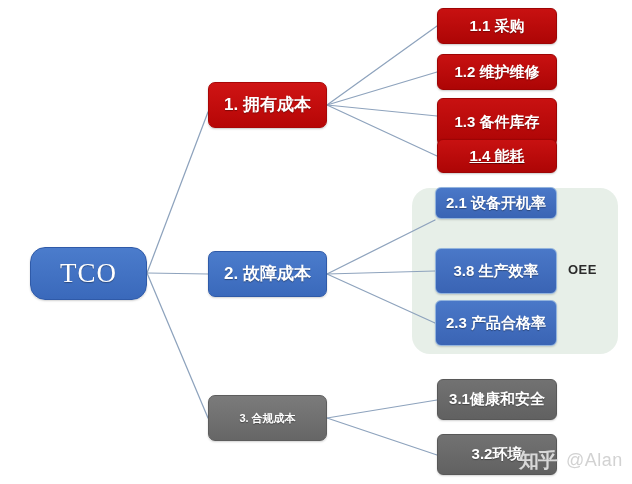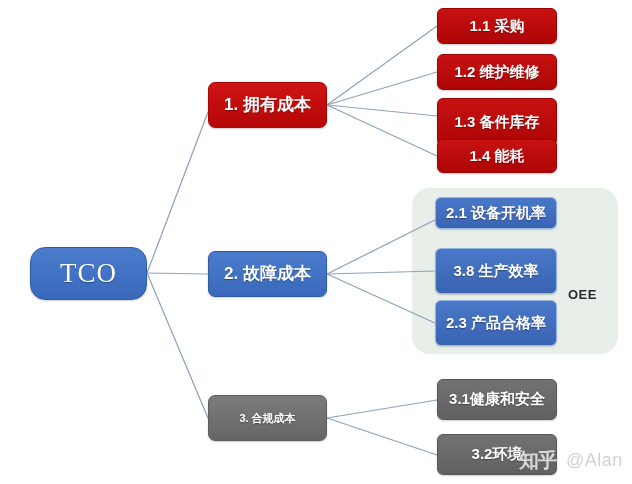--- a/index.html
+++ b/index.html
@@ -22,21 +22,20 @@
     background:#e7efe8;
     border-radius:18px;
   }
   .group-label{
     position:absolute;
     font-weight:bold;
     font-size:13px;
     color:#2b2b2b;
     letter-spacing:.5px;
     white-space:nowrap;
-    margin-top:25px;
   }
 
   
   .node{
     position:absolute;
     display:flex;
     align-items:center;
     justify-content:center;
     border-radius:7px;
     box-sizing:border-box;
@@ -179,25 +178,25 @@
 
   <div class="node n-leaf-red" style="left:437px;top:8px;width:120px;height:36px;">
     <span>1.1 采购</span>
   </div>
   <div class="node n-leaf-red" style="left:437px;top:54px;width:120px;height:36px;">
     <span>1.2 维护维修</span>
   </div>
   <div class="node n-leaf-red" style="left:437px;top:98px;width:120px;height:48px;">
     <span>1.3 备件库存</span>
   </div>
-  <div class="node n-leaf-red" style="left:437px;top:139px;width:120px;height:34px;">
+  <div class="node n-leaf-red" style="left:437px;top:139px;width:120px;height:34px;text-decoration:underline;">
     <span>1.4 能耗</span>
   </div>
 
-  <div class="node n-leaf-blue" style="left:435px;top:197px;width:122px;height:32px;">
+  <div class="node n-leaf-blue" style="left:435px;top:187px;width:122px;height:32px;">
     <span>2.1 设备开机率</span>
   </div>
   <div class="node n-leaf-blue" style="left:435px;top:248px;width:122px;height:46px;">
     <span>3.8 生产效率</span>
   </div>
   <div class="node n-leaf-blue" style="left:435px;top:300px;width:122px;height:46px;">
     <span>2.3 产品合格率</span>
   </div>
 
   <div class="node n-leaf-gray" style="left:437px;top:379px;width:120px;height:41px;">

